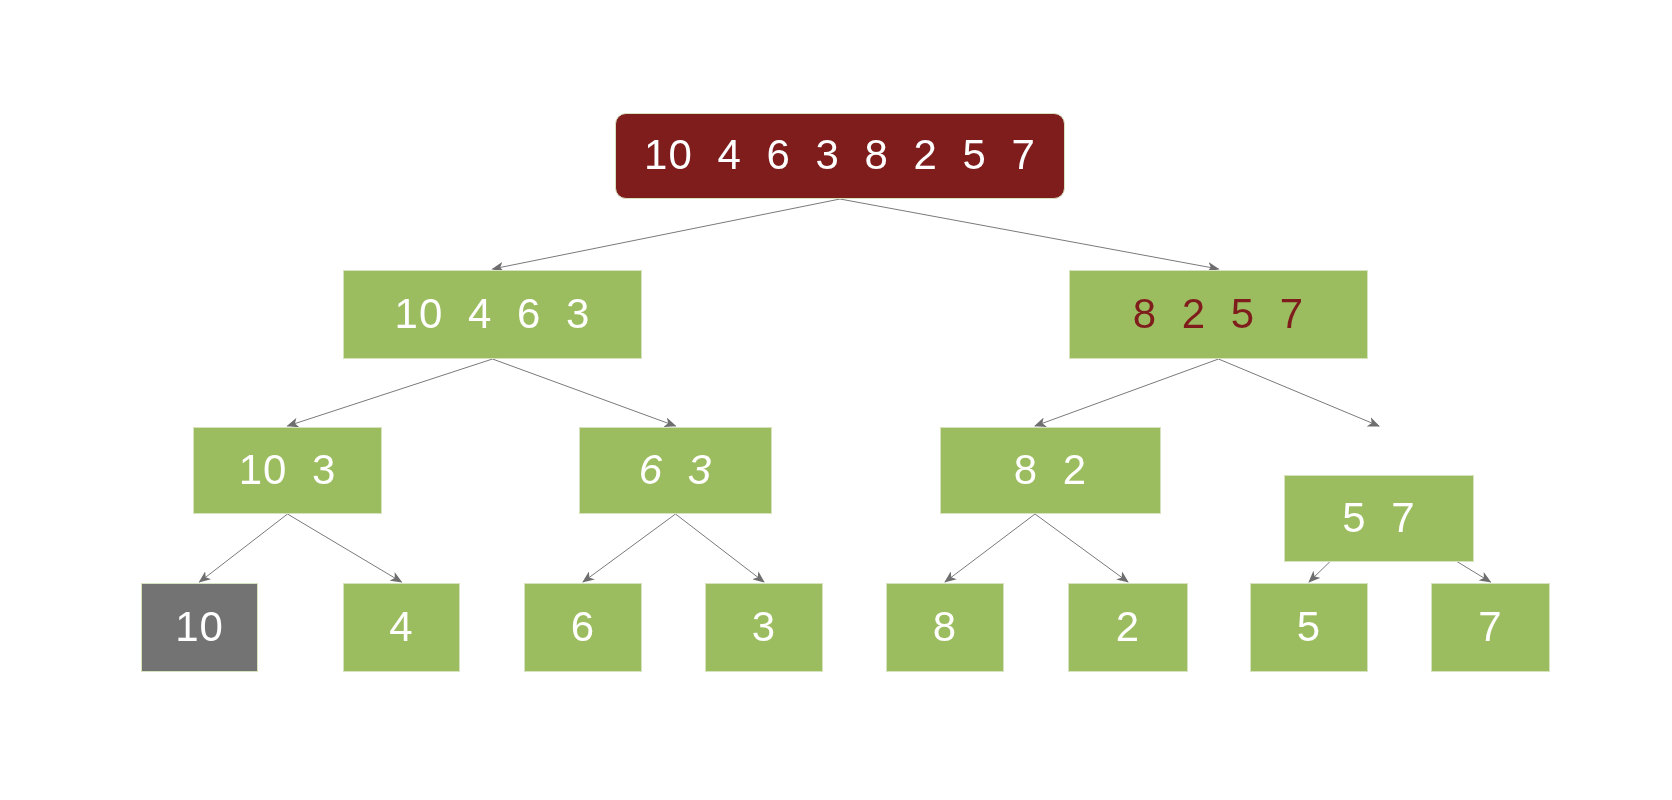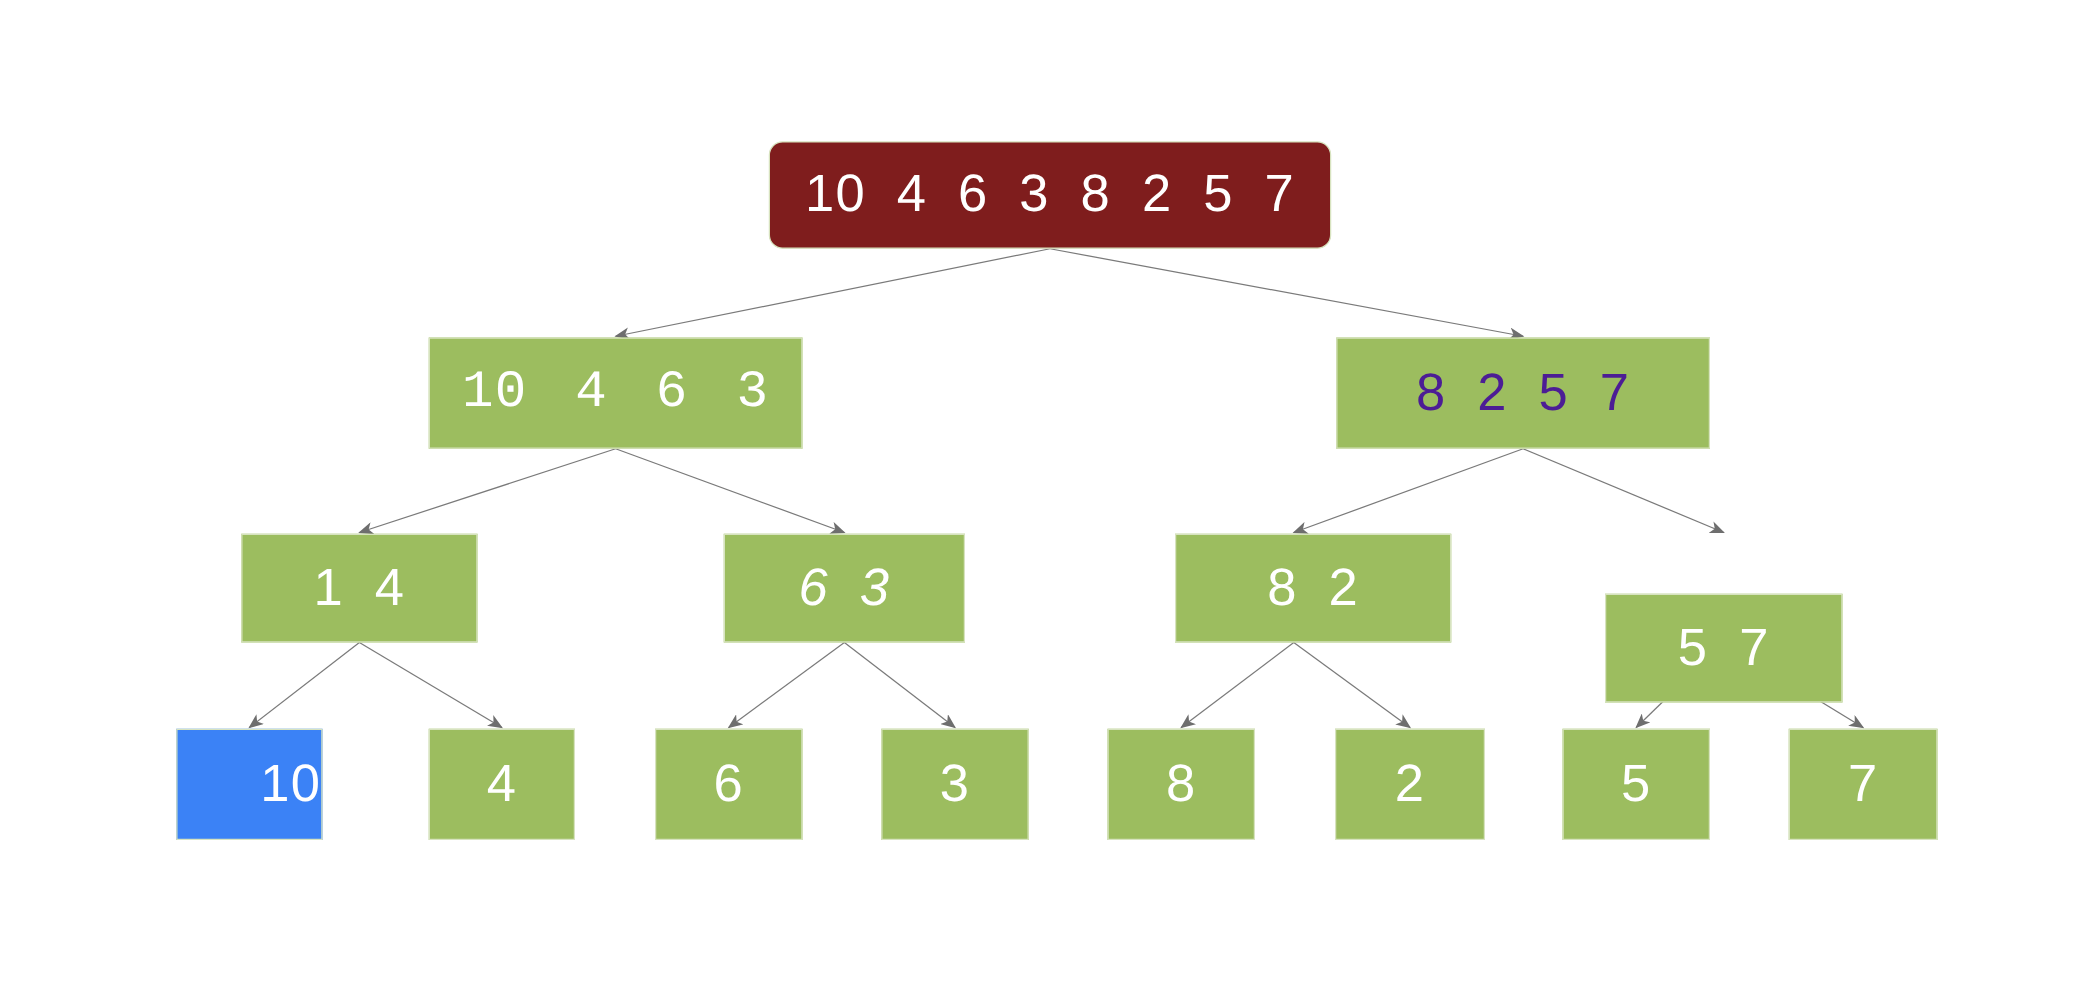--- a/index.html
+++ b/index.html
@@ -64,39 +64,39 @@
         <line x1="1035" y1="514" x2="945" y2="582" stroke="#7a7a7a" stroke-width="1" marker-end="url(#arrowhead)"></line>
         <line x1="1035" y1="514" x2="1128" y2="582" stroke="#7a7a7a" stroke-width="1" marker-end="url(#arrowhead)"></line>
         <line x1="1379" y1="514" x2="1309" y2="582" stroke="#7a7a7a" stroke-width="1" marker-end="url(#arrowhead)"></line>
         <line x1="1379" y1="514" x2="1490.5" y2="582" stroke="#7a7a7a" stroke-width="1" marker-end="url(#arrowhead)"></line>
       </g>
   </svg>
   <div id="nodes">
       <div class="node" style="left: 615px; top: 113px; width: 450px; height: 86px; background: #7f1d1d; border-color: rgb(215, 227, 191); border-radius: 11px;">
         <span class="label" style="color: rgb(255, 255, 255);">10 4 6 3 8 2 5 7</span>
       </div>
-      <div class="node" style="left: 343px; top: 270px; width: 299px; height: 89px; background: rgb(156, 189, 95); border-color: rgb(215, 227, 191); font-family: Liberation Mono, monospace;">
+      <div class="node" style="left: 343px; top: 270px; width: 299px; height: 89px; background: rgb(156, 189, 95); border-color: rgb(215, 227, 191);">
         <span class="label" style="color: rgb(255, 255, 255);">10 4 6 3</span>
       </div>
       <div class="node" style="left: 1069px; top: 270px; width: 299px; height: 89px; background: rgb(156, 189, 95); border-color: rgb(215, 227, 191);">
-        <span class="label" style="color: #4c1d95;">8 2 5 7</span>
+        <span class="label" style="color: #7f1d1d;">8 2 5 7</span>
       </div>
       <div class="node" style="left: 193px; top: 427px; width: 189px; height: 87px; background: rgb(156, 189, 95); border-color: rgb(215, 227, 191);">
-        <span class="label" style="color: rgb(255, 255, 255);">1 4</span>
+        <span class="label" style="color: rgb(255, 255, 255);">10 3</span>
       </div>
       <div class="node" style="left: 579px; top: 427px; width: 193px; height: 87px; background: rgb(156, 189, 95); border-color: rgb(215, 227, 191); font-style: italic;">
         <span class="label" style="color: rgb(255, 255, 255);">6 3</span>
       </div>
       <div class="node" style="left: 940px; top: 427px; width: 221px; height: 87px; background: rgb(156, 189, 95); border-color: rgb(215, 227, 191);">
         <span class="label" style="color: rgb(255, 255, 255);">8 2</span>
       </div>
       <div class="node" style="left: 1284px; top: 427px; width: 190px; height: 87px; background: rgb(156, 189, 95); border-color: rgb(215, 227, 191); margin-top: 48px;">
         <span class="label" style="color: rgb(255, 255, 255);">5 7</span>
       </div>
-      <div class="node" style="left: 141px; top: 583px; width: 117px; height: 89px; background: #3b82f6; border-color: rgb(215, 227, 191); justify-content: flex-end;">
+      <div class="node" style="left: 141px; top: 583px; width: 117px; height: 89px; background: #737373; border-color: rgb(215, 227, 191);">
         <span class="label" style="color: rgb(255, 255, 255);">10</span>
       </div>
       <div class="node" style="left: 343px; top: 583px; width: 117px; height: 89px; background: rgb(156, 189, 95); border-color: rgb(215, 227, 191);">
         <span class="label" style="color: rgb(255, 255, 255);">4</span>
       </div>
       <div class="node" style="left: 524px; top: 583px; width: 118px; height: 89px; background: rgb(156, 189, 95); border-color: rgb(215, 227, 191);">
         <span class="label" style="color: rgb(255, 255, 255);">6</span>
       </div>
       <div class="node" style="left: 705px; top: 583px; width: 118px; height: 89px; background: rgb(156, 189, 95); border-color: rgb(215, 227, 191);">
         <span class="label" style="color: rgb(255, 255, 255);">3</span>

